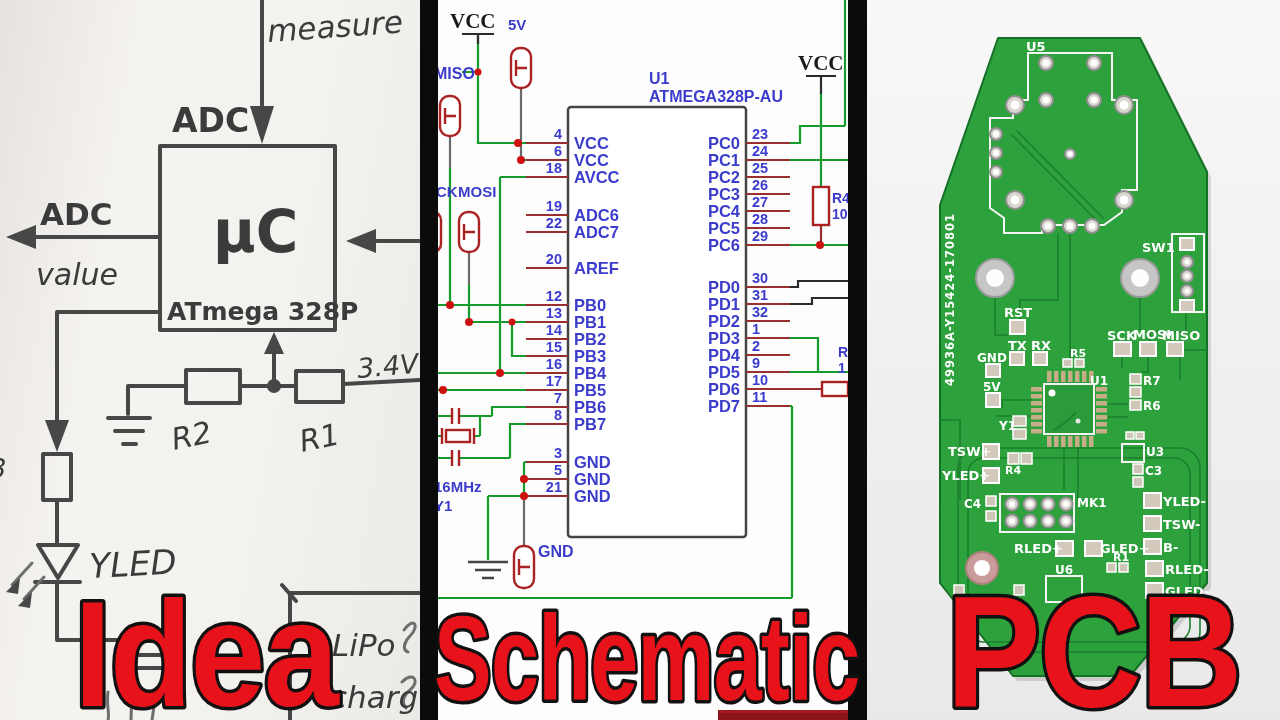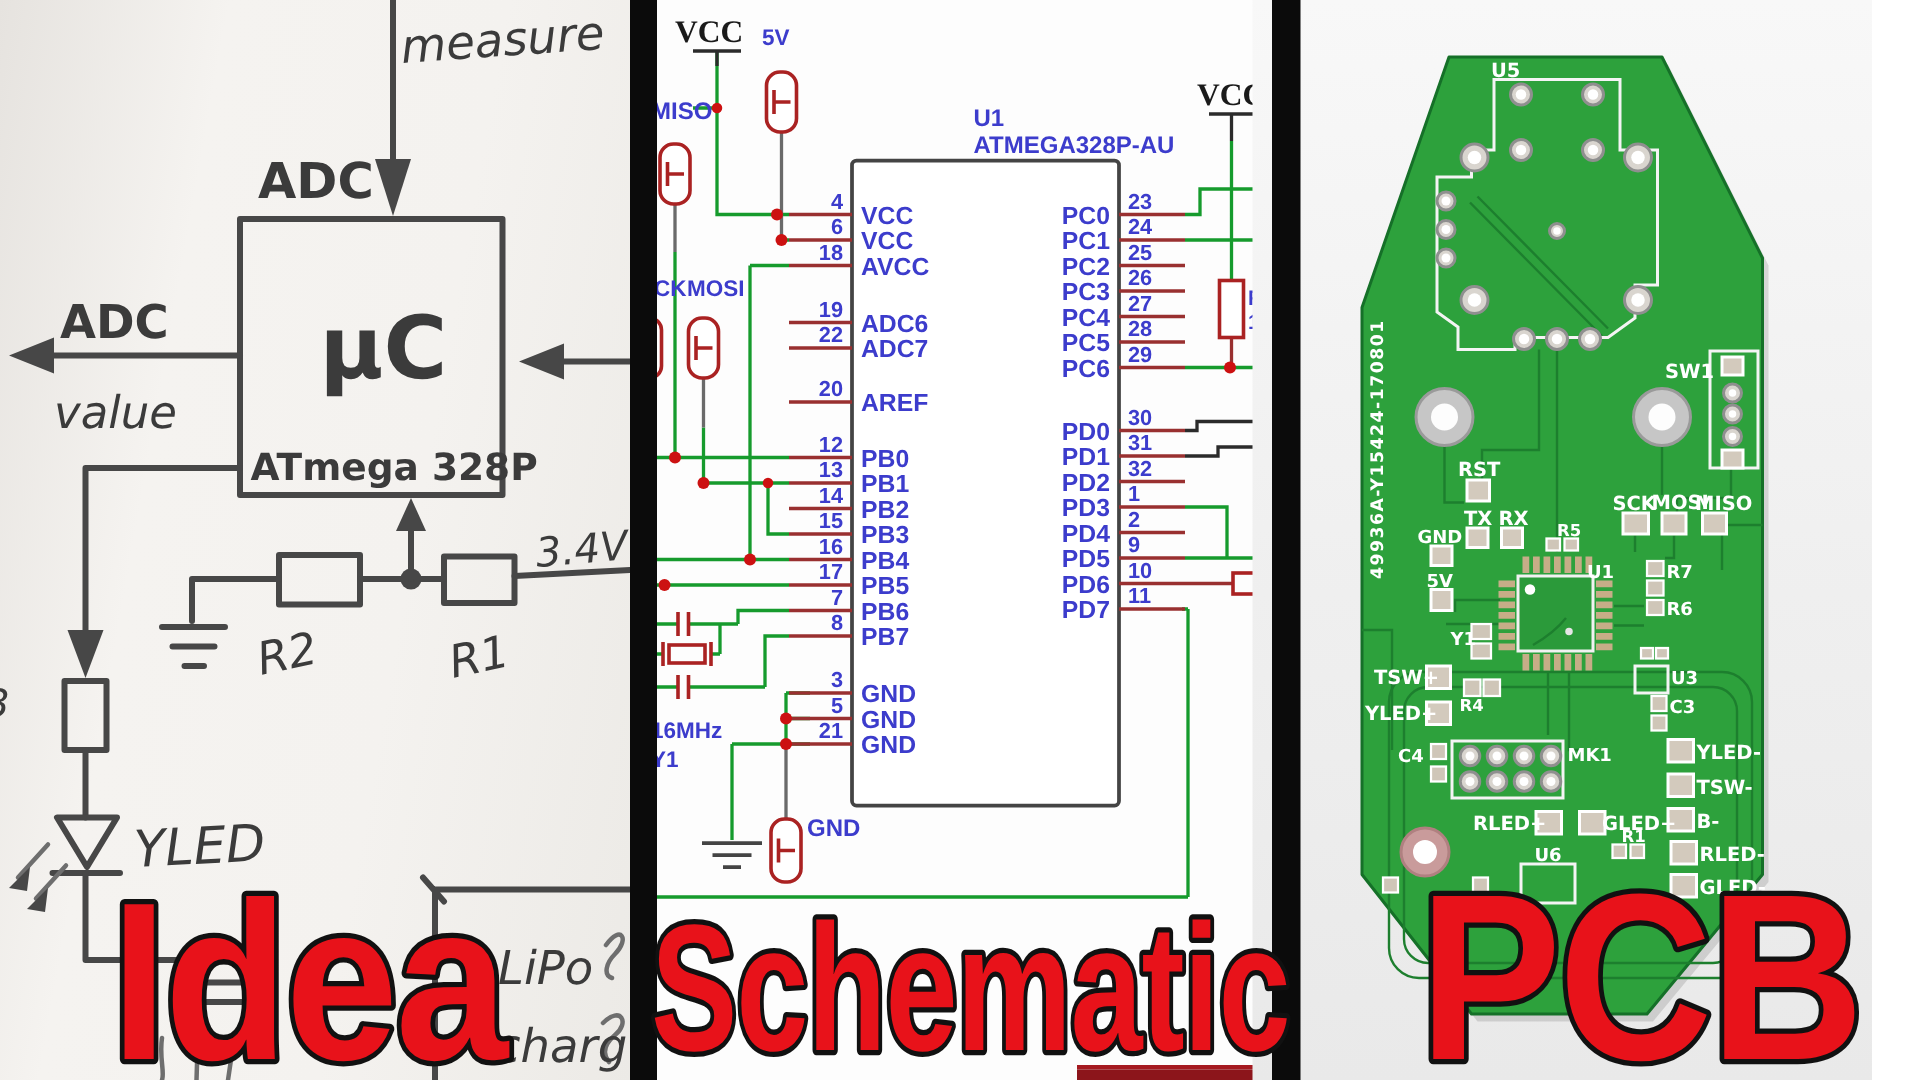--- a/index.html
+++ b/index.html
@@ -1,20 +1,20 @@
 <!DOCTYPE html>
 <html><head>
 <meta charset="utf-8">
 <style>
   html,body{margin:0;padding:0;background:#222;}
   #stage{position:relative;width:1280px;height:720px;overflow:hidden;background:#fff;font-family:"Liberation Sans",sans-serif;}
   .panel{position:absolute;top:0;height:720px;}
   #panel-left{left:0;width:420px;background:linear-gradient(100deg,#e6e3df 0%,#f5f3f0 28%,#f4f2ef 62%,#eceae6 100%);}
   #panel-mid{left:438px;width:410px;background:#fdfdfd;}
-  #panel-right{left:835px;width:413px;background:linear-gradient(180deg,#f8f8f8 0%,#efefef 55%,#e9e9e9 100%);}
+  #panel-right{left:867px;width:413px;background:linear-gradient(180deg,#f8f8f8 0%,#efefef 55%,#e9e9e9 100%);}
   .divider{position:absolute;top:0;height:720px;background:#0b0b0b;}
   #bar1{left:420px;width:18px;}
   #bar2{left:848px;width:19px;}
   svg{position:absolute;left:0;top:0;}
   
   .sk{stroke:#474747;stroke-width:4;fill:none;stroke-linecap:round;stroke-linejoin:round;}
   .sk2{stroke:#6e6e6e;stroke-width:3;fill:none;stroke-linecap:round;}
   .skf{fill:#474747;stroke:none;}
   .skt{fill:#3b3b3b;font-family:"DejaVu Sans",sans-serif;}
   

